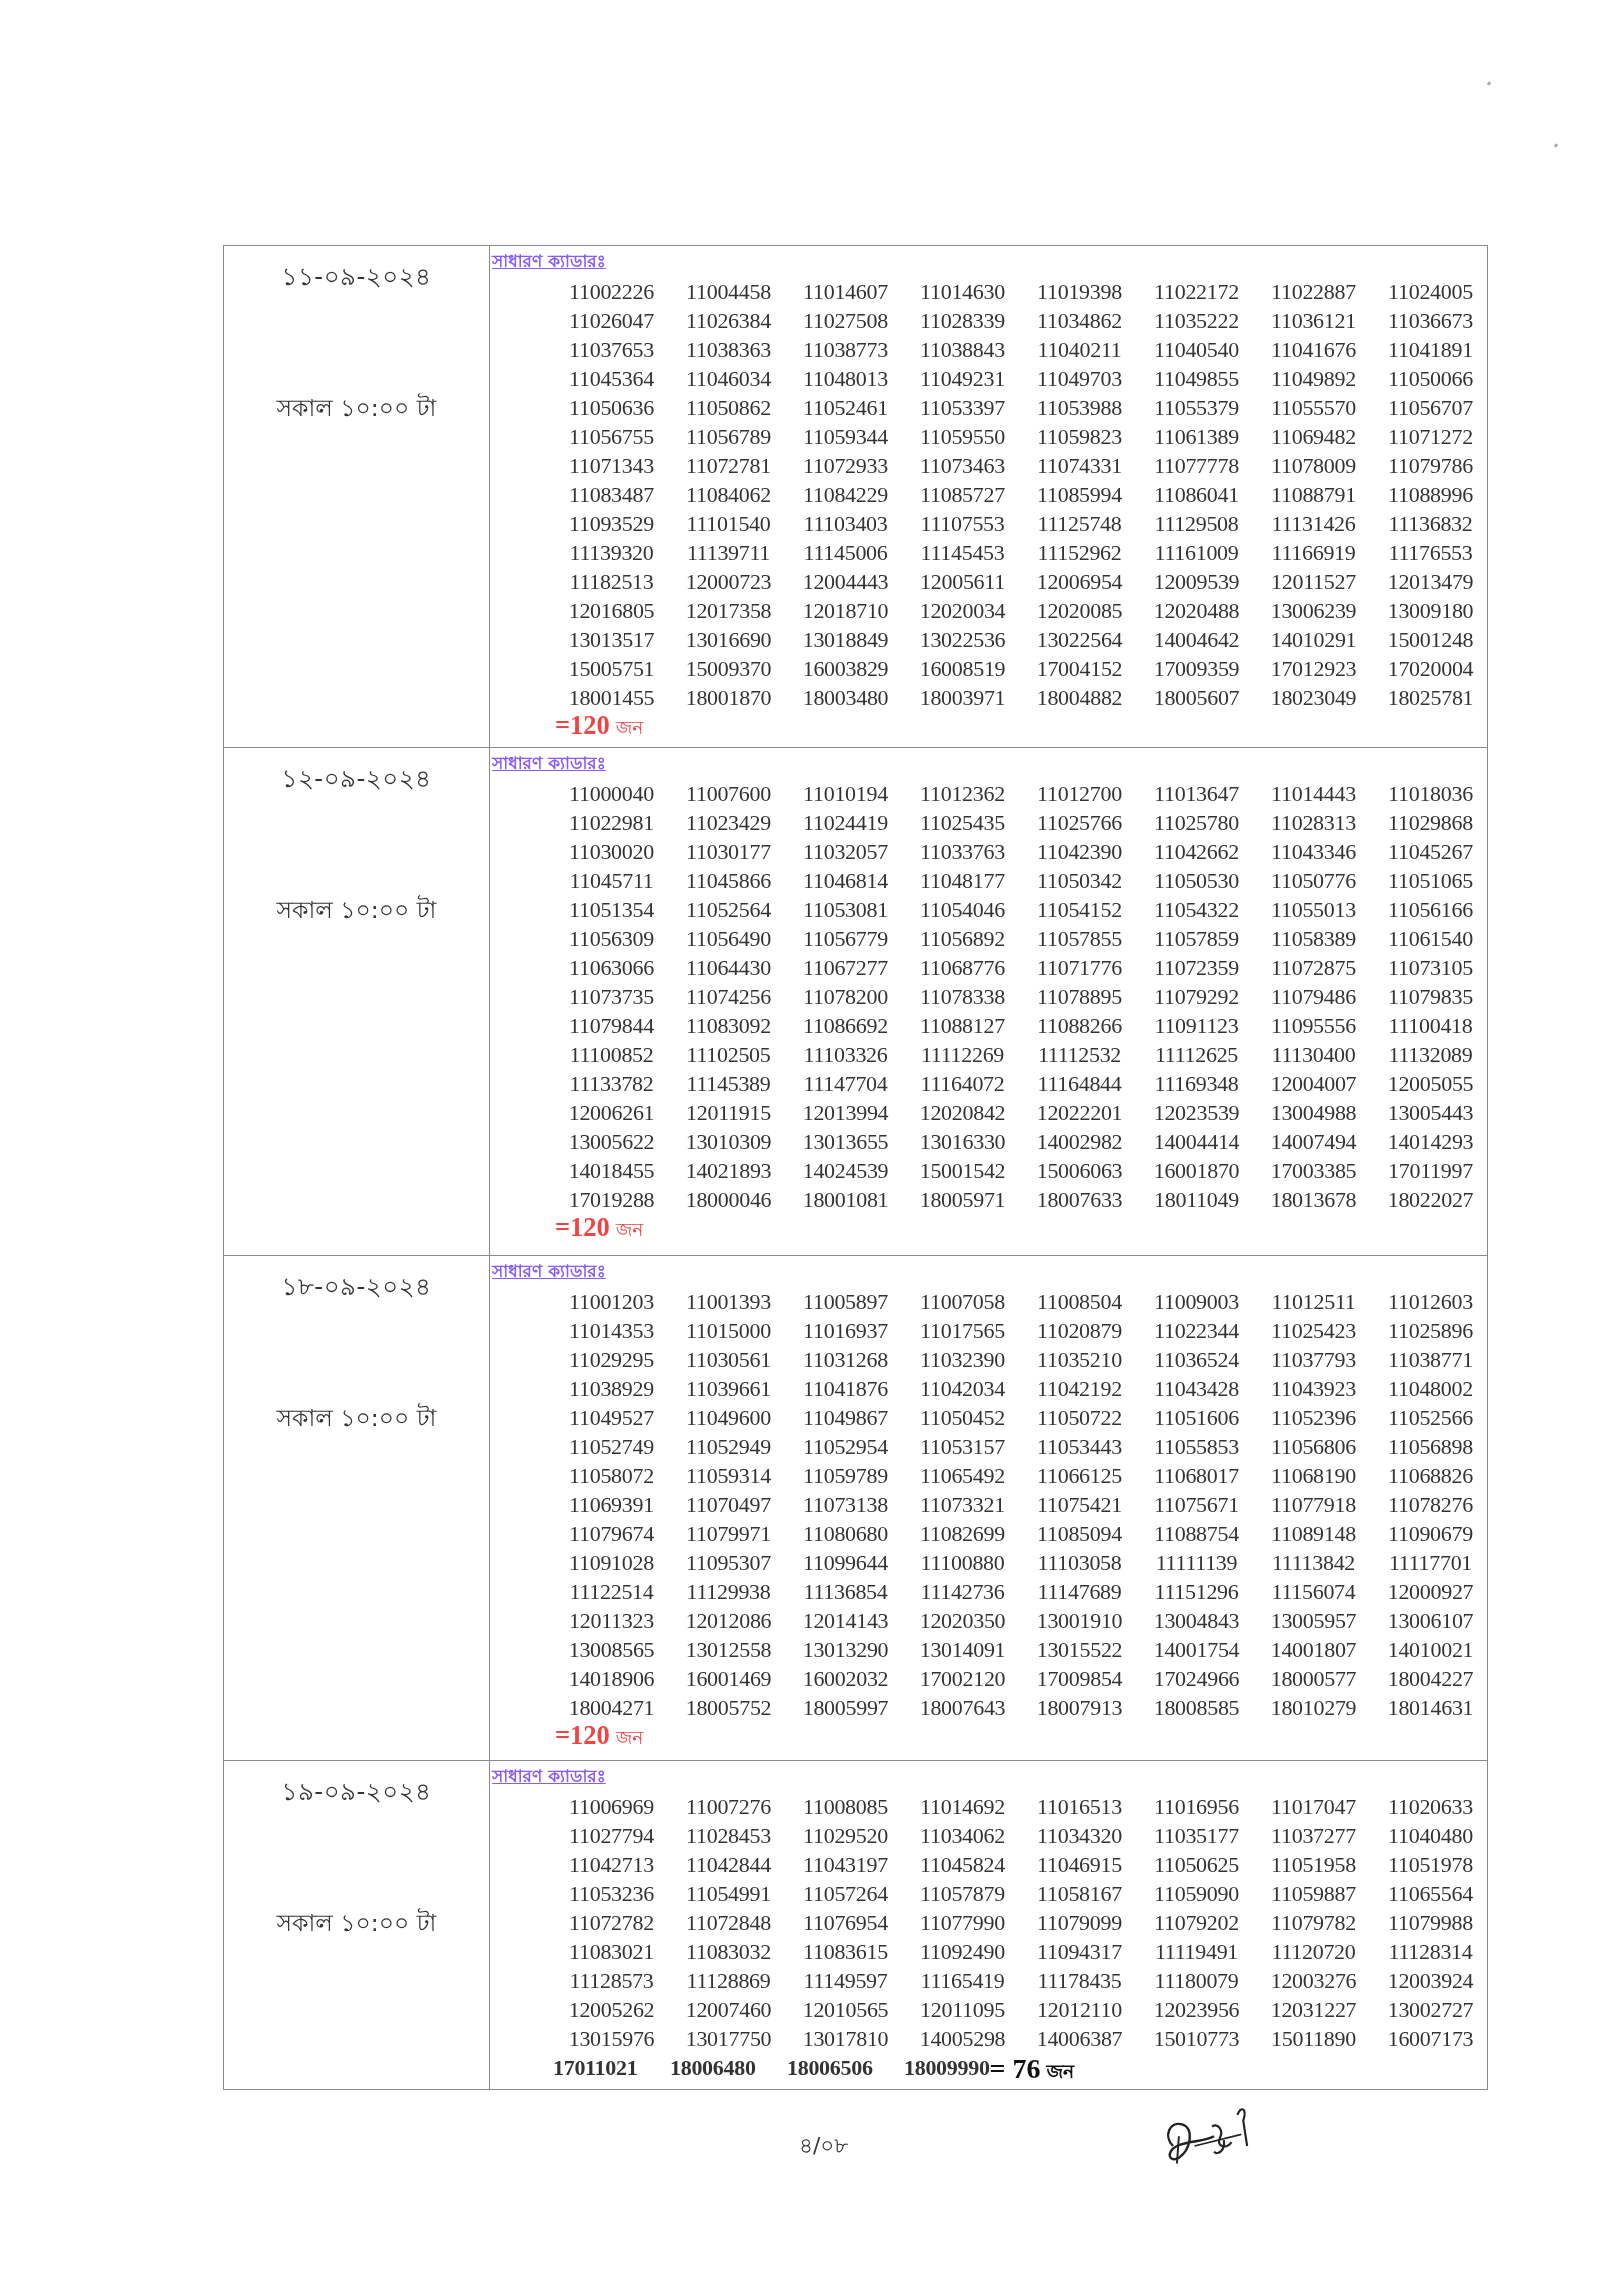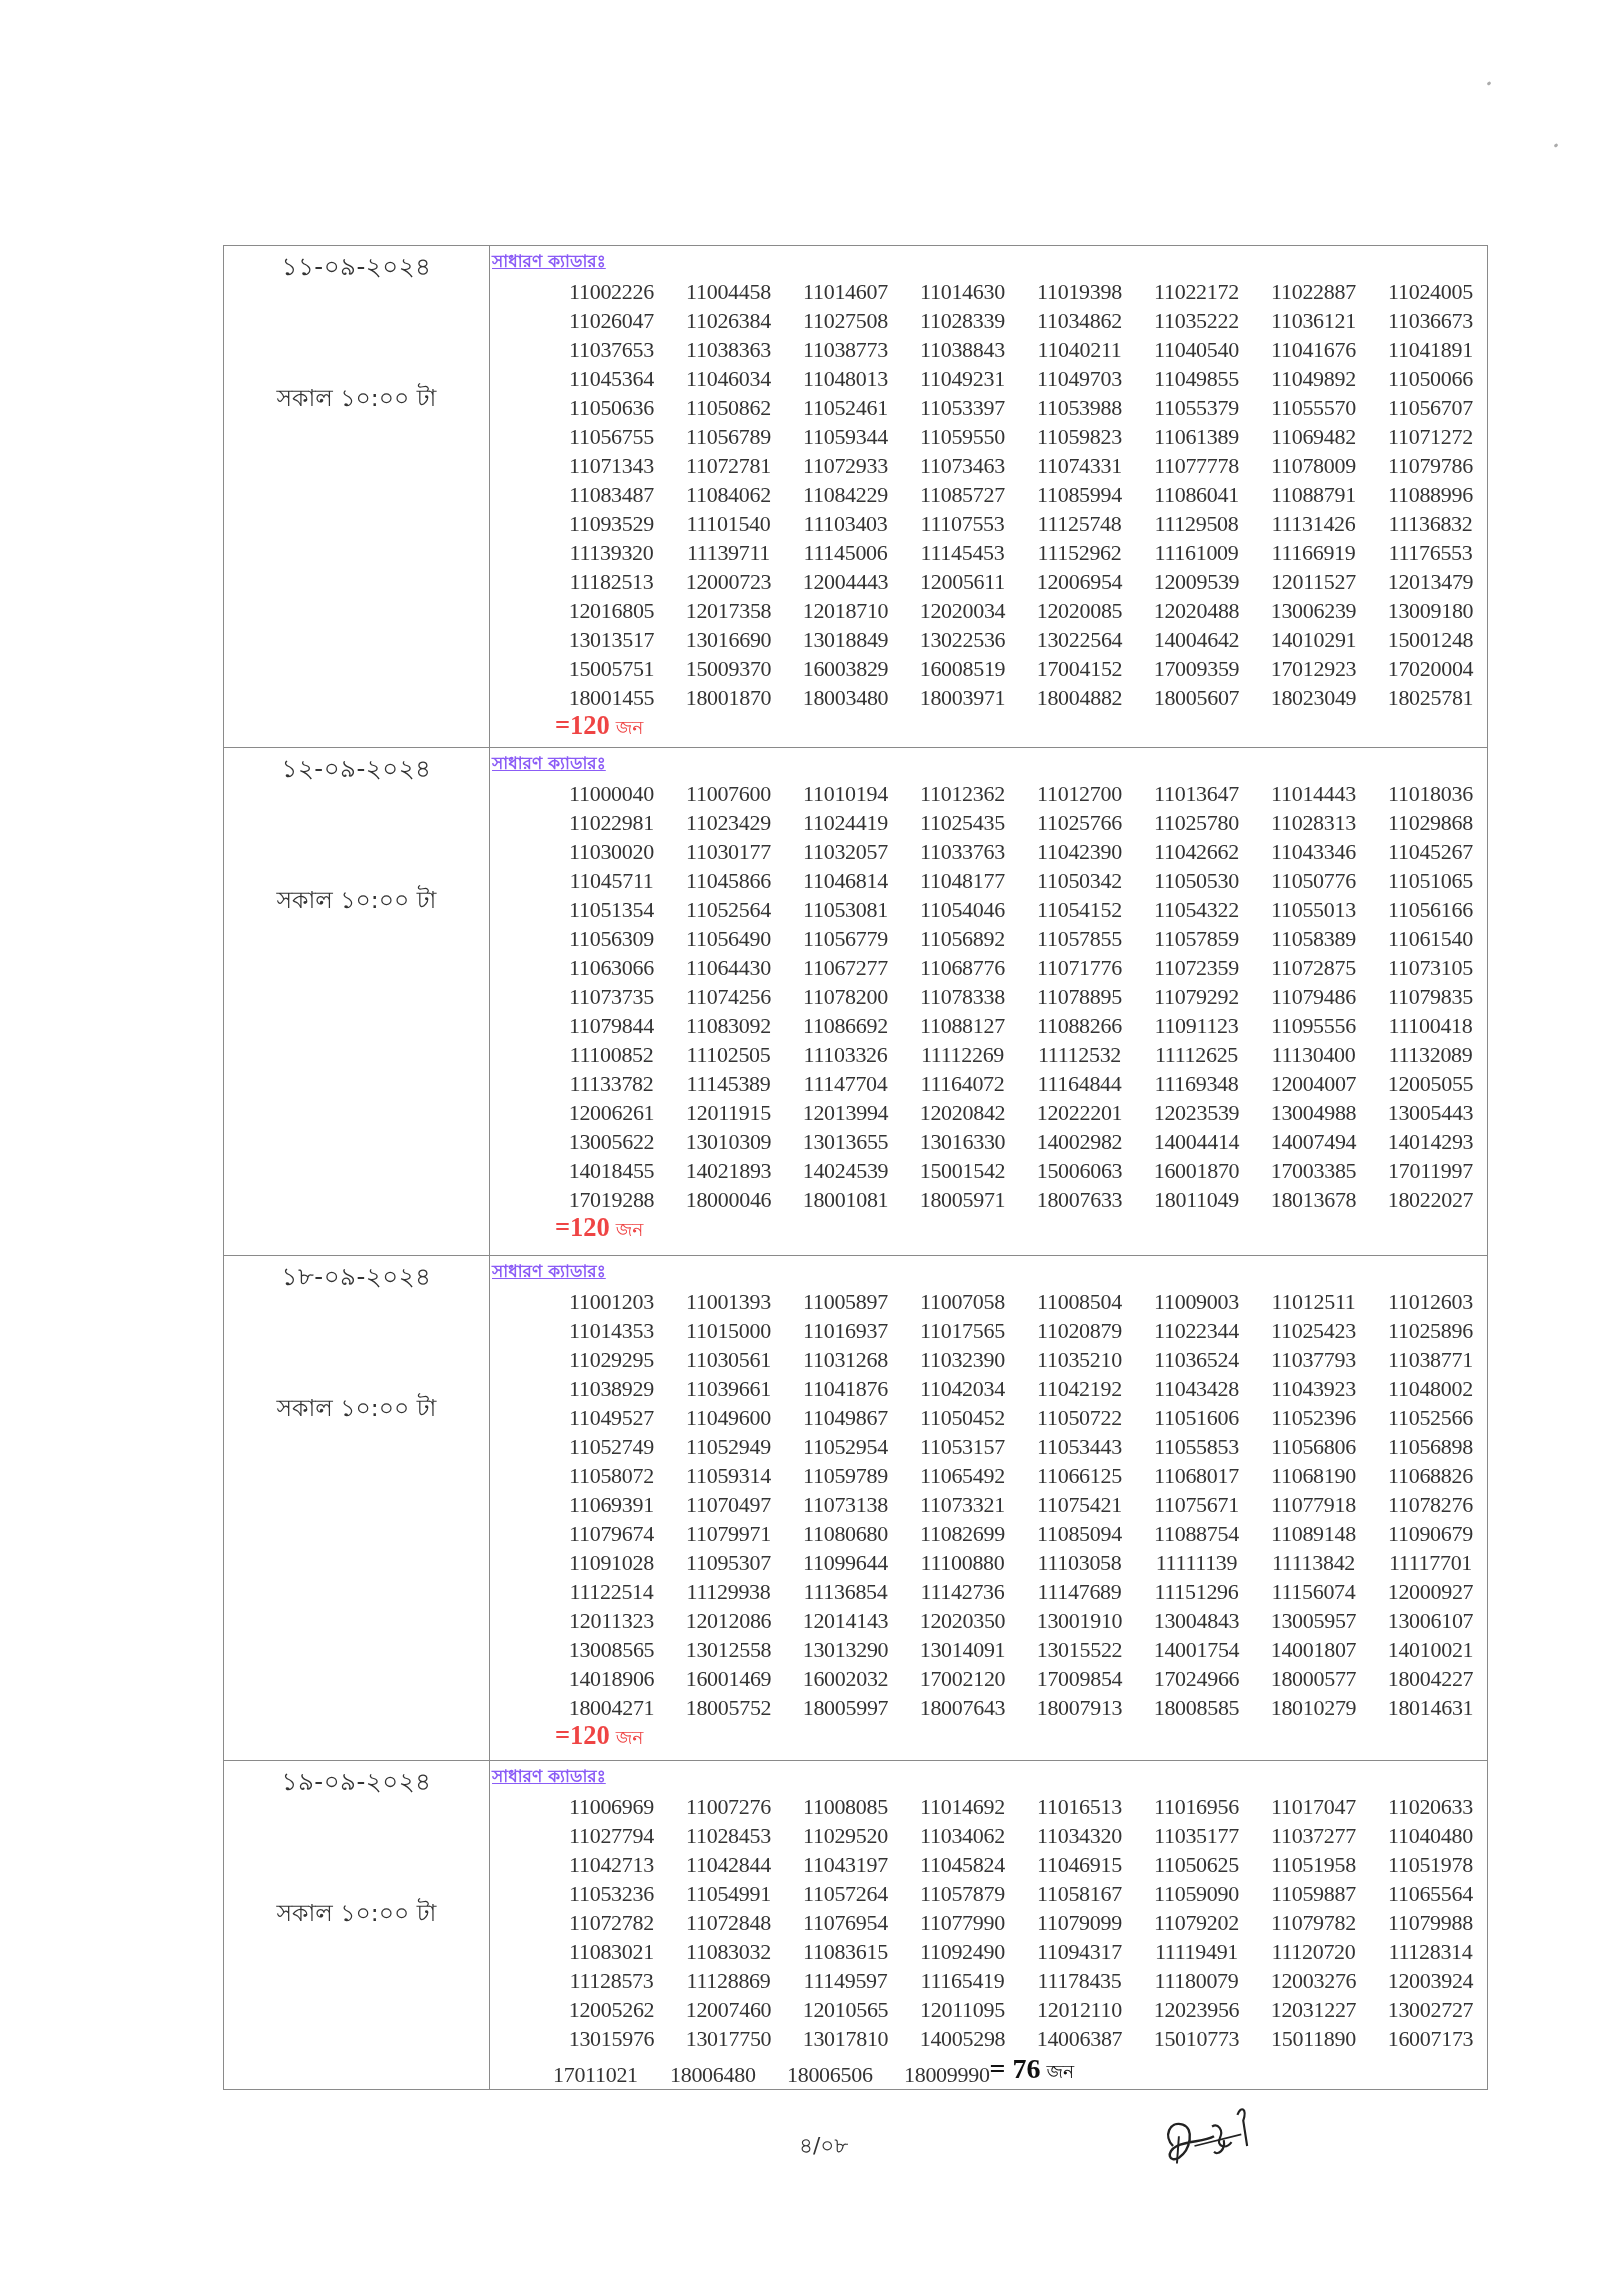--- a/index.html
+++ b/index.html
@@ -2,29 +2,29 @@
 <html><head>
 <meta charset="utf-8">
 <style>
   html, body { margin:0; padding:0; background:#ffffff; }
   body { width:1619px; height:2284px; position:relative; overflow:hidden;
          font-family:"Liberation Serif", "DejaVu Serif", serif; color:#2a2a2a; }
   .speck { position:absolute; width:3.9px; height:2.9px; background:#888; border-radius:2px; transform:rotate(-40deg); opacity:.7; }
   table.sched { position:absolute; left:223px; top:245px; width:1265px; border-collapse:collapse; table-layout:fixed; }
   table.sched td { border:1.6px solid #8a8a8a; vertical-align:top; padding:0; }
   td.datecell { width:265px; text-align:center; }
-  .date { font-family:"DejaVu Sans", sans-serif; font-size:24.5px; margin-top:2px; color:#333; letter-spacing:0.5px; }
+  .date { font-family:"DejaVu Sans", sans-serif; font-size:24.5px; margin-top:12px; color:#333; letter-spacing:0.5px; }
   .time { font-family:"DejaVu Sans", sans-serif; font-size:23.5px; margin-top:92px; color:#333; }
   .cadre { font-family:"DejaVu Sans", sans-serif; font-weight:bold; font-size:17px; margin:0 0 0 2px; line-height:31px; color:#8b5cf6;text-decoration:underline; }
   .grid { display:grid; grid-template-columns:repeat(8, 117px); padding-left:63px; row-gap:0;text-align:center; }
   .num { font-size:22px; line-height:29px; height:29px; letter-spacing:-0.3px; white-space:nowrap; color:#333; }
   .total { font-size:23.5px; line-height:27.4px; padding-left:65px; padding-bottom:2px; color:#ef4444; }
   .total b { font-size:26.5px; }
   .total .jon { font-family:"DejaVu Sans", sans-serif; font-size:18.6px; }
-  .lastline { display:flex; padding-left:63px; align-items:flex-end; }
+  .lastline { display:flex; padding-left:63px; align-items:flex-start;font-weight:bold; }
   .lastline .num { width:117px; }
   .lastline .num.tight { width:auto; }
   .inline-total { font-size:23.5px; color:#111; }
   .inline-total b { font-size:28px; }
   .inline-total .jon { font-family:"DejaVu Sans", sans-serif; font-size:18.6px; }
   .pageno { position:absolute; left:763px; top:2129px; font-family:"DejaVu Sans", sans-serif; font-size:21.6px; color:#333;margin-left:36px; }
   .sig { position:absolute; left:1155px; top:2107px; width:118px; height:78px; }
 </style>
 </head>
 <body>

